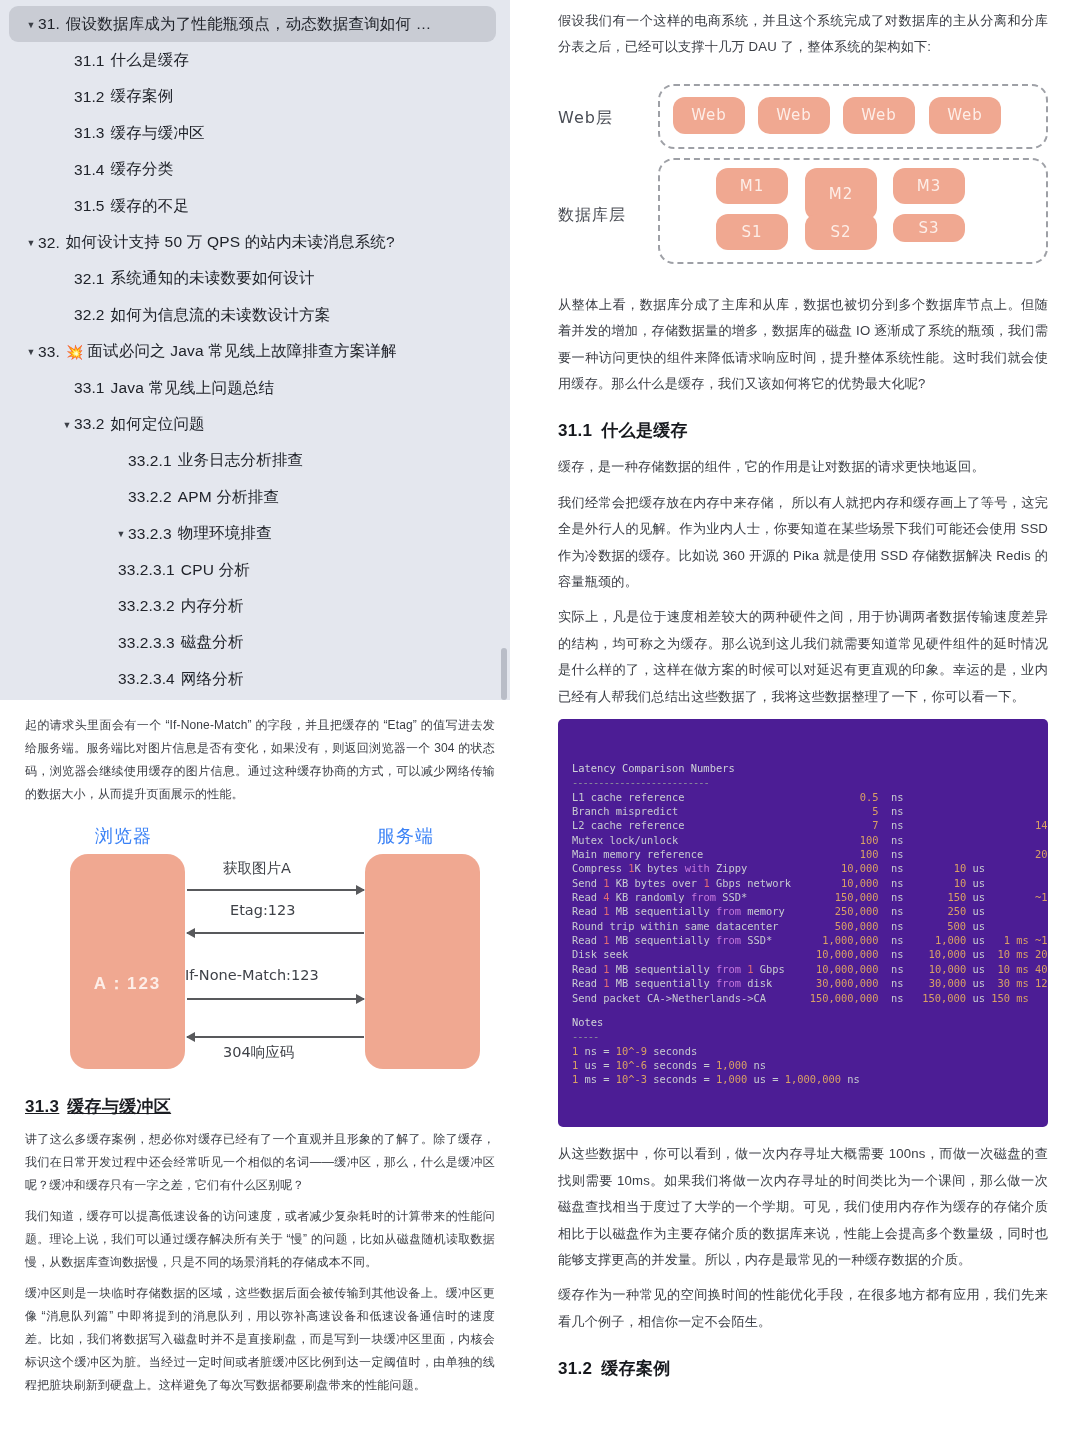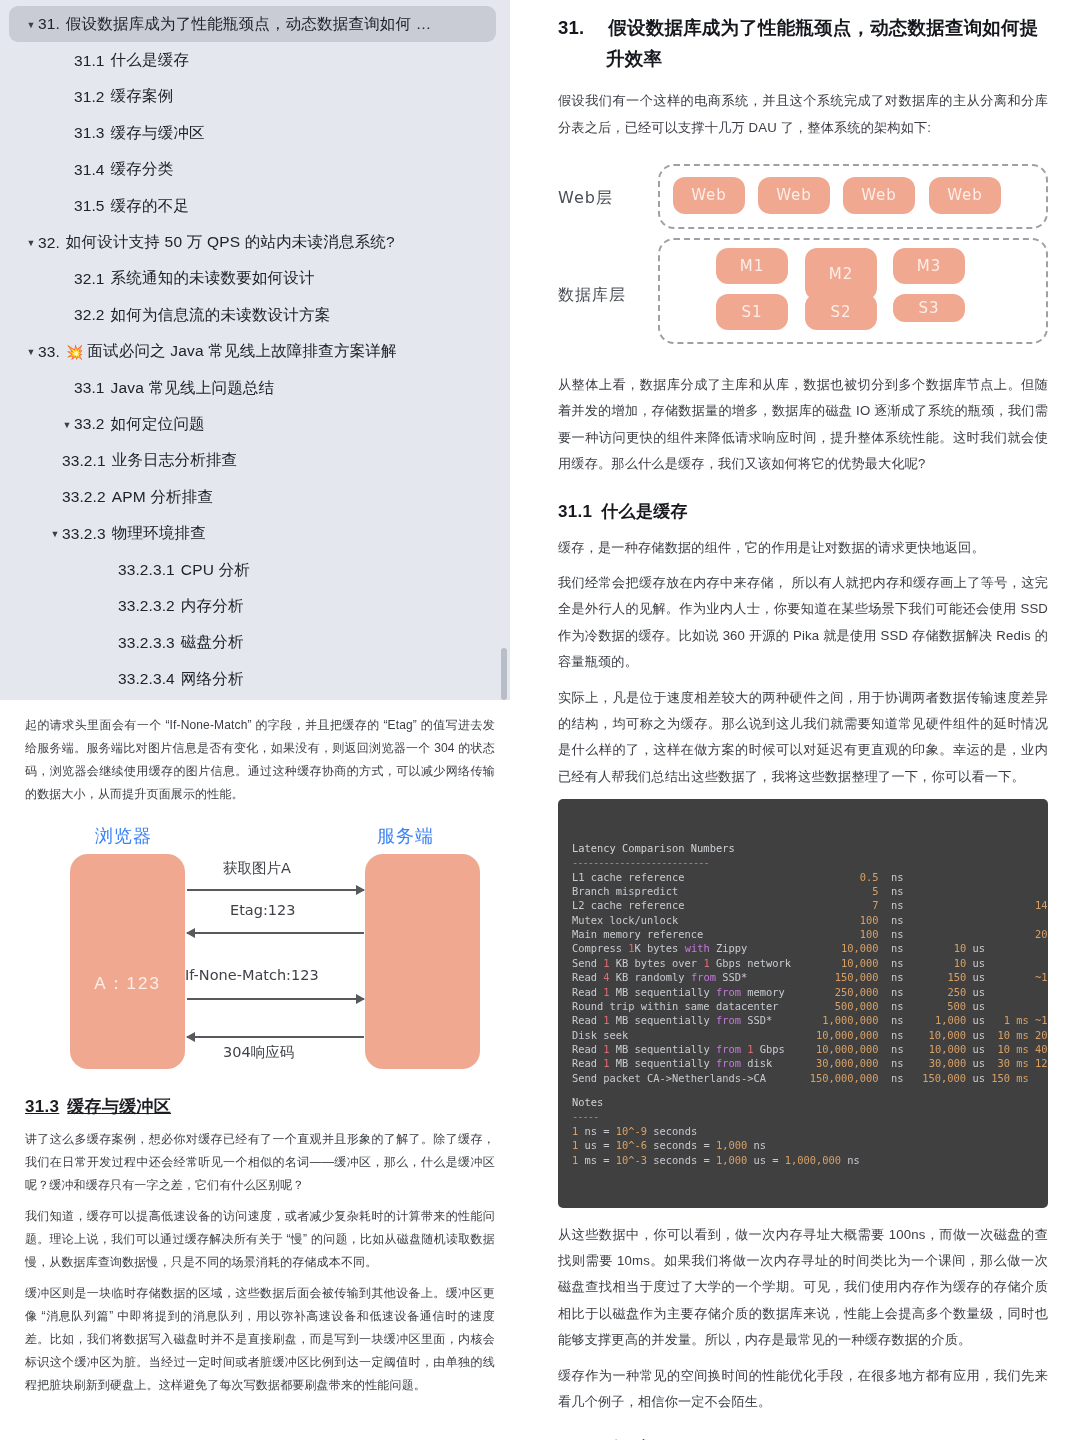--- a/index.html
+++ b/index.html
@@ -36,21 +36,21 @@
   .toc-row .caret {
     width: 14px; min-width:14px; text-align: center;
     font-size: 9px; color: #3b3f47; line-height: 1;
     transform: translateY(1px);
   }
   .toc-row .caret.empty { visibility: hidden; }
   .toc-row .num { margin-right: 6px; letter-spacing: .1px; }
   .toc-row .txt { letter-spacing: .2px; }
   .toc-row.lvl1 { padding-left: 24px; font-weight: 400; }
   .toc-row.lvl2 { padding-left: 60px; }
-  .toc-row.lvl3 { padding-left: 48px; }
+  .toc-row.lvl3 { padding-left: 114px; }
   .toc-row.lvl4 { padding-left: 104px; align-items: center; }
   .toc-row.active {
     background: #c9ccd4;
     border-radius: 9px;
     width: 487px;
     margin-left: 9px;
     padding-left: 15px;
   }
   .toc-row.active .num, .toc-row.active .txt { font-weight: 400; }
   .fire { font-size: 14px; margin: 0 3px 0 1px; }
@@ -87,21 +87,21 @@
   }
   .seq-label {
     position: absolute; font-size: 18px; color: #3b82f6;
     font-family: "DejaVu Sans", sans-serif; letter-spacing: 1px;
   }
   .seq-box {
     position: absolute; background: #f0a891; border-radius: 18px;
   }
   .seq-box .inner-txt {
     position: absolute; left: 0; right: 0; top: 118px;
-    text-align: center; color: #fdeee8; font-size: 17px; letter-spacing: 2px;
+    text-align: center; color: #fdeee8; font-size: 17px; letter-spacing: 2px; font-weight: bold;
   }
   .seq-arrow { position: absolute; height: 2px; background: #58595c; }
   .seq-arrow.r:after {
     content: ""; position: absolute; right: -1px; top: -4px;
     border-left: 9px solid #58595c;
     border-top: 5px solid transparent;
     border-bottom: 5px solid transparent;
   }
   .seq-arrow.l:before {
     content: ""; position: absolute; left: -1px; top: -4px;
@@ -151,21 +151,21 @@
   }
   .arch-node {
     position: absolute; background: #f0a891; border-radius: 12px;
     color: #fdeee8; font-size: 15px;
     display: flex; align-items: center; justify-content: center;
     font-family: "DejaVu Sans", sans-serif; letter-spacing: 1px;
   }
 
   
   .codeblock {
-    background: #404040; border-radius: 5px;
+    background: #4c1d95; border-radius: 5px;
     padding: 13px 14px 12px 14px;
     margin: 6px 0 14px 0;
     font-family: "DejaVu Sans Mono", "Liberation Mono", monospace;
     font-size: 10.4px; line-height: 1.38;
     color: #c7cbd1; overflow: hidden;
     white-space: pre;
   }
   .codeblock .hdr { color: #cfd3d8; }
   .codeblock .rule { color: #8d9299; letter-spacing: -1px; }
   .codeblock .num { color: #d9a066; }
@@ -314,24 +314,20 @@
       </h3>
 
       <p class="body-p">讲了这么多缓存案例，想必你对缓存已经有了一个直观并且形象的了解了。除了缓存，我们在日常开发过程中还会经常听见一个相似的名词——缓冲区，那么，什么是缓冲区呢？缓冲和缓存只有一字之差，它们有什么区别呢？</p>
       <p class="body-p">我们知道，缓存可以提高低速设备的访问速度，或者减少复杂耗时的计算带来的性能问题。理论上说，我们可以通过缓存解决所有关于 “慢” 的问题，比如从磁盘随机读取数据慢，从数据库查询数据慢，只是不同的场景消耗的存储成本不同。</p>
       <p class="body-p">缓冲区则是一块临时存储数据的区域，这些数据后面会被传输到其他设备上。缓冲区更像 “消息队列篇” 中即将提到的消息队列，用以弥补高速设备和低速设备通信时的速度差。比如，我们将数据写入磁盘时并不是直接刷盘，而是写到一块缓冲区里面，内核会标识这个缓冲区为脏。当经过一定时间或者脏缓冲区比例到达一定阈值时，由单独的线程把脏块刷新到硬盘上。这样避免了每次写数据都要刷盘带来的性能问题。</p>
     </div>
   </div>
 
   <div class="right-col">
 
-    <h2 class="h2">
-      <span class="hn">31.</span><span>假设数据库成为了性能瓶颈点，动态数据查询如何提</span>
-      <span class="cont">升效率</span>
-    </h2>
 
     <p class="r-p">假设我们有一个这样的电商系统，并且这个系统完成了对数据库的主从分离和分库分表之后，已经可以支撑十几万 DAU 了，整体系统的架构如下:</p>
 
     <div class="archdiag">
       <div class="arch-label" style="left:0px; top:38px;">Web层</div>
       <div class="arch-label" style="left:0px; top:135px;">数据库层</div>
 
       <div class="arch-group" style="left:100px; top:14px; width:390px; height:65px;"></div>
       <div class="arch-group" style="left:100px; top:88px; width:390px; height:106px;"></div>
 

